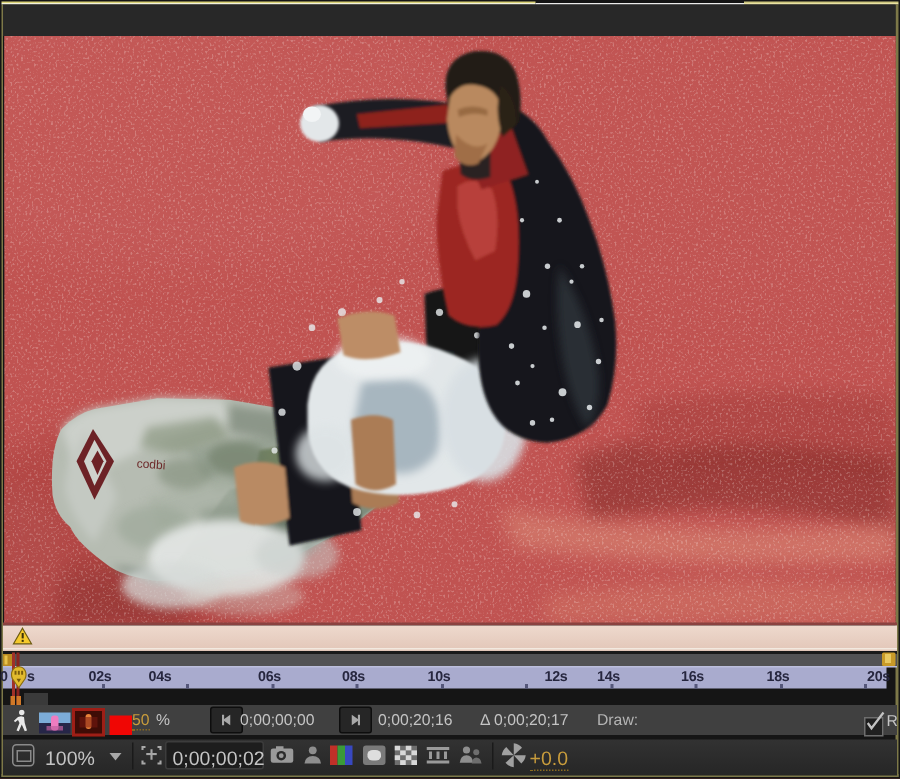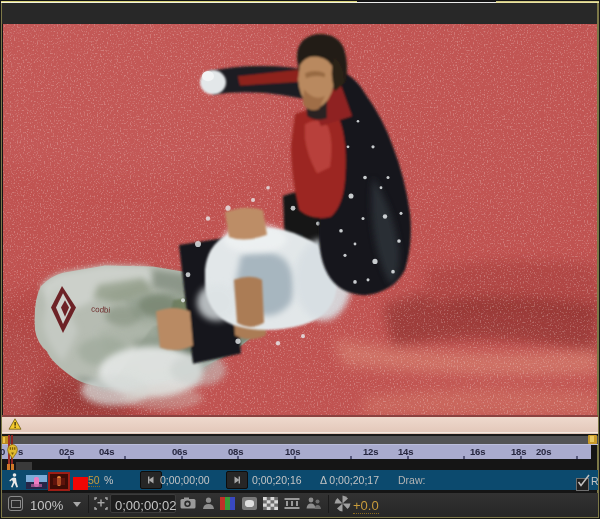--- a/index.html
+++ b/index.html
@@ -202,23 +202,23 @@
     <div class="abs" style="left:0;top:0;width:596px;height:1px;background:#bcbedc;"></div>
     <div class="abs" style="left:-2px;top:2px;">0</div>
     <div class="abs" style="left:16px;top:2px;">s</div>
     <div class="abs" style="left:57px;top:2px;">02s</div>
     <div class="abs" style="left:97px;top:2px;">04s</div>
     <div class="abs" style="left:170px;top:2px;">06s</div>
     <div class="abs" style="left:226px;top:2px;">08s</div>
     <div class="abs" style="left:283px;top:2px;">10s</div>
     <div class="abs" style="left:339px;top:2px;margin-left:22px;">12s</div>
     <div class="abs" style="left:396px;top:2px;">14s</div>
-    <div class="abs" style="left:468px;top:2px;">16s</div>
+    <div class="abs" style="left:452px;top:2px;">16s</div>
     <div class="abs" style="left:509px;top:2px;">18s</div>
-    <div class="abs" style="left:534px;top:2px;">20s</div>
+    <div class="abs" style="left:576px;top:2px;">20s</div>
 
     <div class="abs" style="left:66px;top:12px;width:2px;height:3px;background:#55577a;"></div>
     <div class="abs" style="left:122px;top:12px;width:2px;height:3px;background:#55577a;"></div>
     <div class="abs" style="left:179px;top:12px;width:2px;height:3px;background:#55577a;"></div>
     <div class="abs" style="left:235px;top:12px;width:2px;height:3px;background:#55577a;"></div>
     <div class="abs" style="left:292px;top:12px;width:2px;height:3px;background:#55577a;"></div>
     <div class="abs" style="left:348px;top:12px;width:2px;height:3px;background:#55577a;"></div>
     <div class="abs" style="left:405px;top:12px;width:2px;height:3px;background:#55577a;"></div>
     <div class="abs" style="left:461px;top:12px;width:2px;height:3px;background:#55577a;"></div>
     <div class="abs" style="left:518px;top:12px;width:2px;height:3px;background:#55577a;"></div>
@@ -232,21 +232,21 @@
     <rect x="2.7" y="3.2" width="1.3" height="2.6" fill="#7a5c0c"></rect>
     <rect x="4.9" y="3.2" width="1.3" height="2.6" fill="#7a5c0c"></rect>
     <rect x="7.1" y="3.2" width="1.3" height="2.6" fill="#7a5c0c"></rect>
     <path d="M4,8.5 L7,8.5 L5.5,11 Z" fill="#7a5c0c"></path>
   </svg>
 
   <div class="abs" style="left:7px;top:464px;width:3px;height:6px;background:#d07828;"></div>
   <div class="abs" style="left:11px;top:464px;width:3px;height:6px;background:#d07828;"></div>
   <div class="abs" style="left:16px;top:462px;width:16px;height:8px;background:#3a3a3a;"></div>
 
-  <div id="toolbar" class="abs" style="left:2px;top:470px;width:596px;height:20px;color:#c4c4c4;font-size:10.5px;background:#0c4a6e;">
+  <div id="toolbar" class="abs" style="left:2px;top:470px;width:596px;height:20px;color:#c4c4c4;font-size:10.5px;background:#404040;">
 
     <svg class="abs" style="left:5px;top:3px;" width="14" height="16" viewBox="0 0 14 16">
       <circle cx="7.5" cy="2" r="1.8" fill="#e8e8e8"></circle>
       <path d="M7,4.5 L9,5 L9.5,9 L11,14 L9.5,14.5 L7.5,10 L5.5,14.5 L4,14 L6,9 L5,7 L3,8.5 L2.3,7.5 L5,5 Z" fill="#e8e8e8"></path>
     </svg>
 
     <div class="abs" style="left:24px;top:5px;width:21px;height:14px;background:linear-gradient(#7cacd8 52%,#262648 52%);">
       <div class="abs" style="left:8px;top:2px;width:5px;height:10px;background:#ee7cc0;border-radius:2px;"></div>
       <div class="abs" style="left:5px;top:9px;width:11px;height:3px;background:#c060a0;opacity:0.7;"></div>
     </div>

